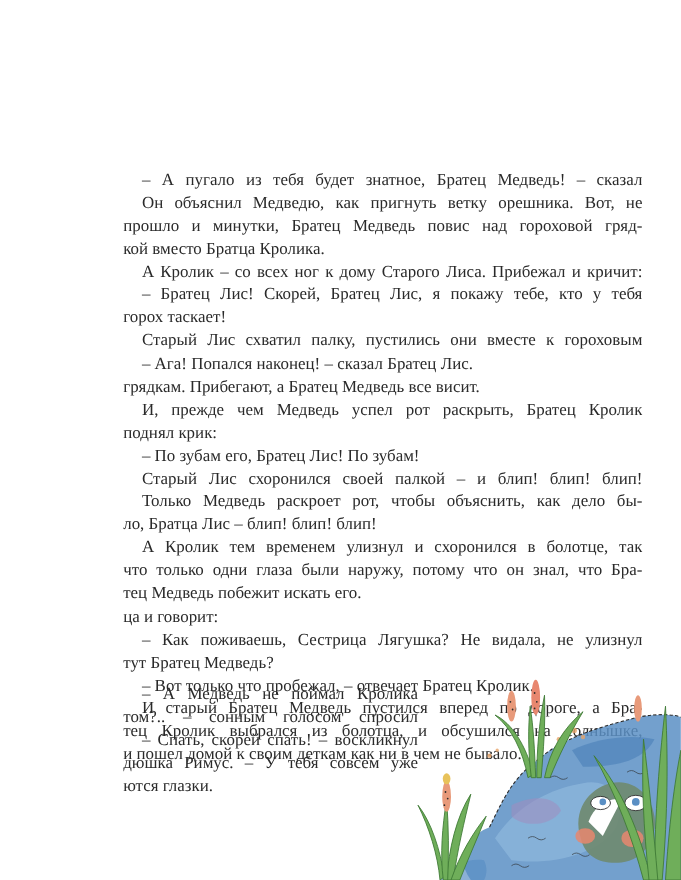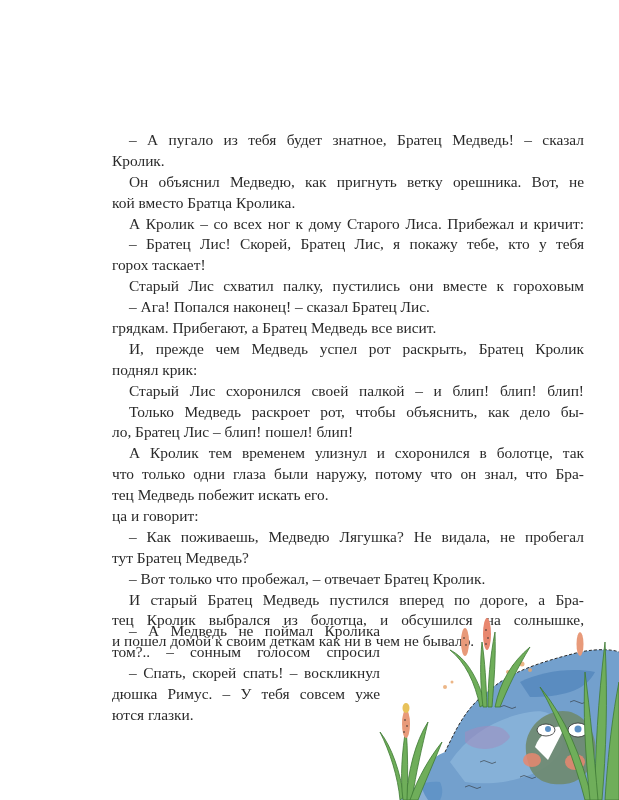--- a/index.html
+++ b/index.html
@@ -2,57 +2,58 @@
 <html><head>
   <meta charset="utf-8">
   <style>
     html, body { margin: 0; padding: 0; }
     body {
       width: 619px; height: 800px; background: #ffffff; position: relative; overflow: hidden;
       font-family: "Liberation Serif", "DejaVu Serif", serif; color: #2a2a2a;
     }
     .page { position: absolute; left: 0; top: 0; width: 619px; height: 800px; }
     .text-block {
-      position: absolute; left: 112px; top: 130px; width: 472px;
+      position: absolute; left: 112px; top: 154px; width: 472px;
       font-size: 15.4px; line-height: 20.9px;
     }
     .line { white-space: nowrap; display: block; height: 20.9px; }
     .line.justify { text-align: justify; text-align-last: justify; white-space: normal; overflow: hidden; }
     .indent { padding-left: 17px; }
     .text-block-2 {
       position: absolute; left: 112px; top: 621px; width: 268px;
       font-size: 15.4px; line-height: 20.9px;
     }
     .illustration { position: absolute; left: 370px; top: 612px; width: 249px; height: 188px; }
   </style>
 </head>
 <body>
 
 <div class="page">
   <div class="text-block" id="main-text">
       <span class="line indent justify">– А пугало из тебя будет знатное, Братец Медведь! – сказал</span>
-      <span class="line">Кролик.</span>
       <span class="line indent justify">Он объяснил Медведю, как пригнуть ветку орешника. Вот, не</span>
+      <span class="line justify">прошло и минутки, Братец Медведь повис над гороховой гряд-</span>
       <span class="line">кой вместо Братца Кролика.</span>
       <span class="line indent justify">А Кролик – со всех ног к дому Старого Лиса. Прибежал и кричит:</span>
       <span class="line indent justify">– Братец Лис! Скорей, Братец Лис, я покажу тебе, кто у тебя</span>
       <span class="line">горох таскает!</span>
       <span class="line indent justify">Старый Лис схватил палку, пустились они вместе к гороховым</span>
       <span class="line indent">– Ага! Попался наконец! – сказал Братец Лис.</span>
       <span class="line">грядкам. Прибегают, а Братец Медведь все висит.</span>
       <span class="line indent justify">И, прежде чем Медведь успел рот раскрыть, Братец Кролик</span>
       <span class="line">поднял крик:</span>
+      <span class="line indent">– По зубам его, Братец Лис! По зубам!</span>
       <span class="line indent justify">Старый Лис схоронился своей палкой – и блип! блип! блип!</span>
       <span class="line indent justify">Только Медведь раскроет рот, чтобы объяснить, как дело бы-</span>
-      <span class="line">ло, Братец Лис – блип! пошел! блип!</span>
+      <span class="line">ло, Братца Лис – блип! блип! блип!</span>
       <span class="line indent justify">А Кролик тем временем улизнул и схоронился в болотце, так</span>
       <span class="line justify">что только одни глаза были наружу, потому что он знал, что Бра-</span>
       <span class="line">тец Медведь побежит искать его.</span>
       <span class="line">ца и говорит:</span>
-      <span class="line indent justify">– Как поживаешь, Медведю Лягушка? Не видала, не пробегал</span>
+      <span class="line indent justify">– Как поживаешь, Сестрица Лягушка? Не видала, не улизнул</span>
       <span class="line">тут Братец Медведь?</span>
       <span class="line indent">– Вот только что пробежал, – отвечает Братец Кролик.</span>
       <span class="line indent justify">И старый Братец Медведь пустился вперед по дороге, а Бра-</span>
       <span class="line justify">тец Кролик выбрался из болотца, и обсушился на солнышке,</span>
       <span class="line">и пошел домой к своим деткам как ни в чем не бывало.</span>
     </div>
   <div class="text-block-2" id="epi-text">
       <span class="line indent justify">– А Медведь не поймал Кролика потом, по-</span>
       <span class="line justify">том?.. – сонным голосом спросил мальчик.</span>
       <span class="line indent justify">– Спать, скорей спать! – воскликнул дя-</span>

